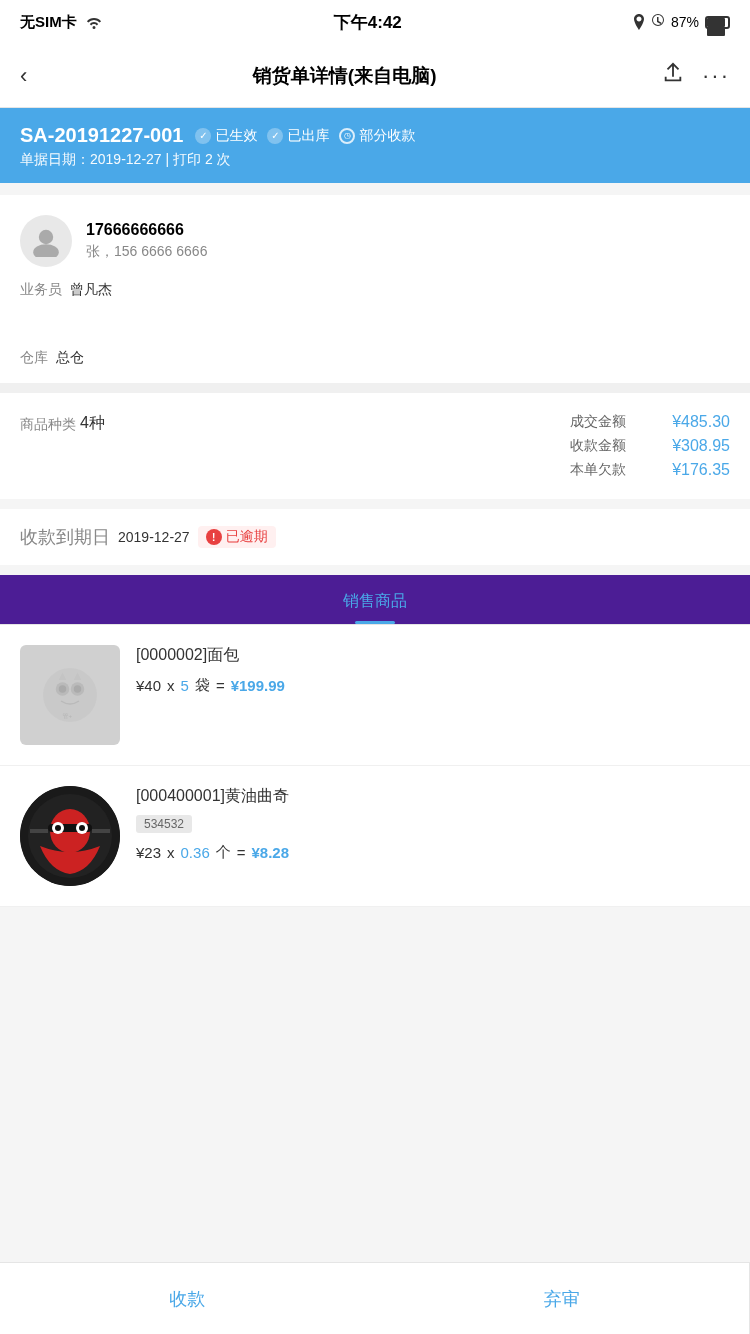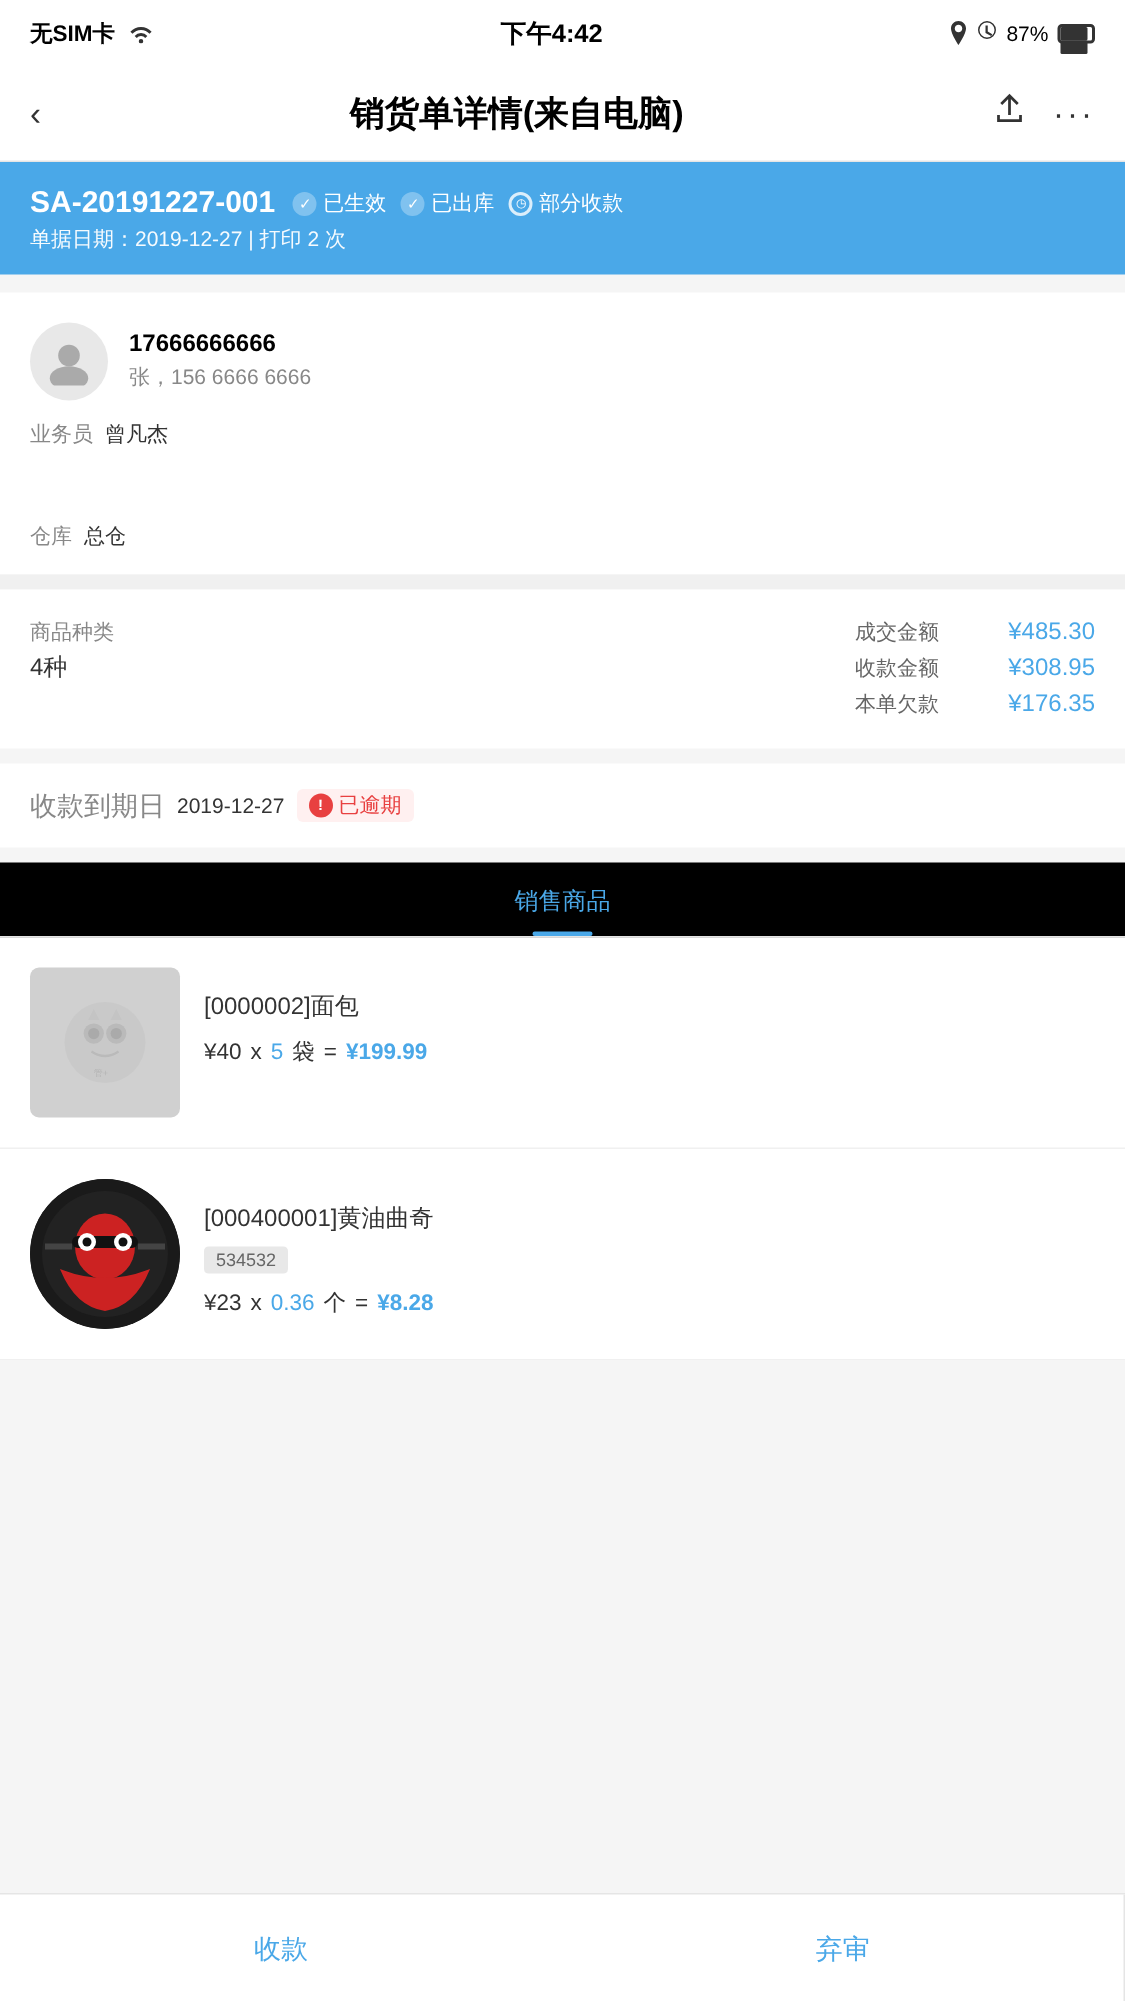--- a/index.html
+++ b/index.html
@@ -66,21 +66,21 @@
       justify-content: space-between;
       padding: 0 20px;
       border-bottom: 1px solid #e5e5e5;
     }
     .nav-back {
       font-size: 22px;
       color: #333;
       cursor: pointer;
     }
     .nav-title {
-      font-size: 23px;
+      font-size: 19px;
       font-weight: 600;
       color: #000;
     }
     .nav-actions {
       display: flex;
       align-items: center;
       gap: 18px;
     }
     .nav-action-icon {
       font-size: 20px;
@@ -211,22 +211,23 @@
       background: #fff;
       padding: 20px 20px;
     }
     .stats-row {
       display: flex;
       justify-content: space-between;
       align-items: flex-start;
     }
     .stats-left {
       display: flex;
-      flex-direction: column;
+      flex-direction: row;
       gap: 4px;
+      align-items: flex-end;
     }
     .stats-label {
       font-size: 14px;
       color: #888;
     }
     .stats-kinds {
       font-size: 16px;
       color: #333;
       font-weight: 500;
     }
@@ -294,21 +295,21 @@
       font-weight: 700;
     }
     .overdue-text {
       font-size: 14px;
       color: #e84040;
       font-weight: 500;
     }
 
     
     .tabs-section {
-      background: #000000;
+      background: #4c1d95;
       margin-top: 10px;
       border-bottom: 1px solid #e5e5e5;
     }
     .tabs-row {
       display: flex;
     }
     .tab-item {
       flex: 1;
       text-align: center;
       padding: 16px 0 12px;
@@ -357,21 +358,20 @@
     }
     .product-image.owl {
       background: #d0d0d0;
     }
     .product-image.ninja {
       background: #222;
       border-radius: 50%;
     }
     .product-details {
       flex: 1;
-      margin-top: 16px;
     }
     .product-name {
       font-size: 16px;
       color: #333;
       font-weight: 500;
     }
     .product-sku {
       display: inline-block;
       background: #e8e8e8;
       color: #666;

